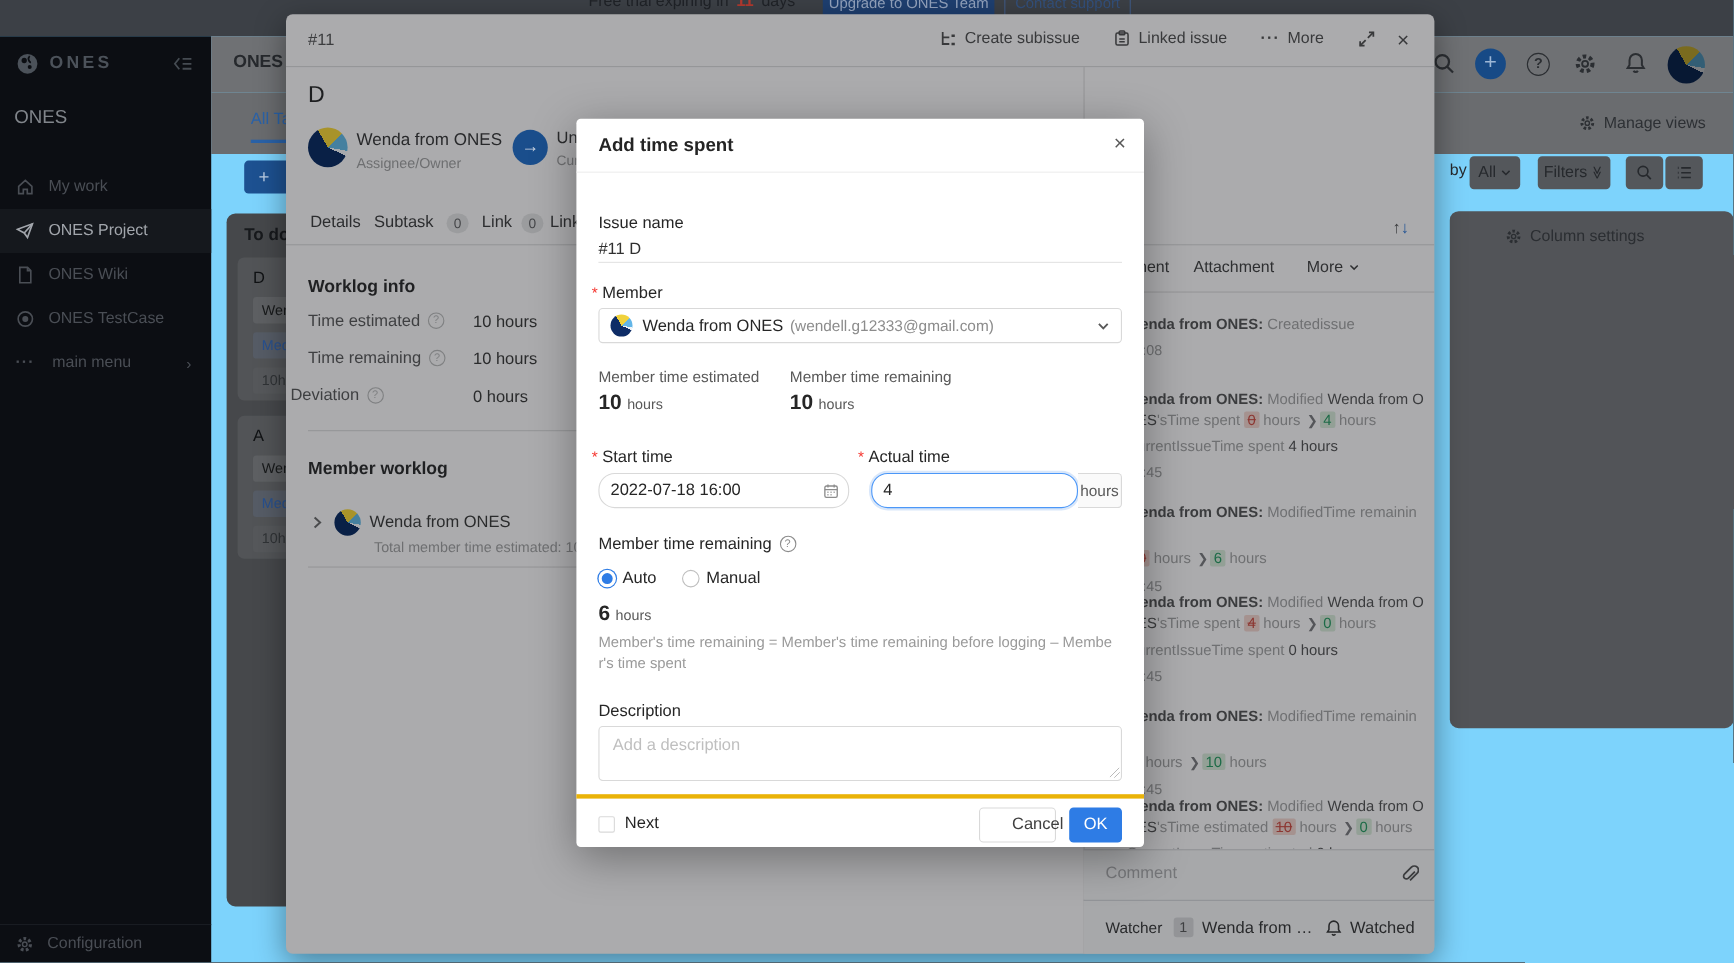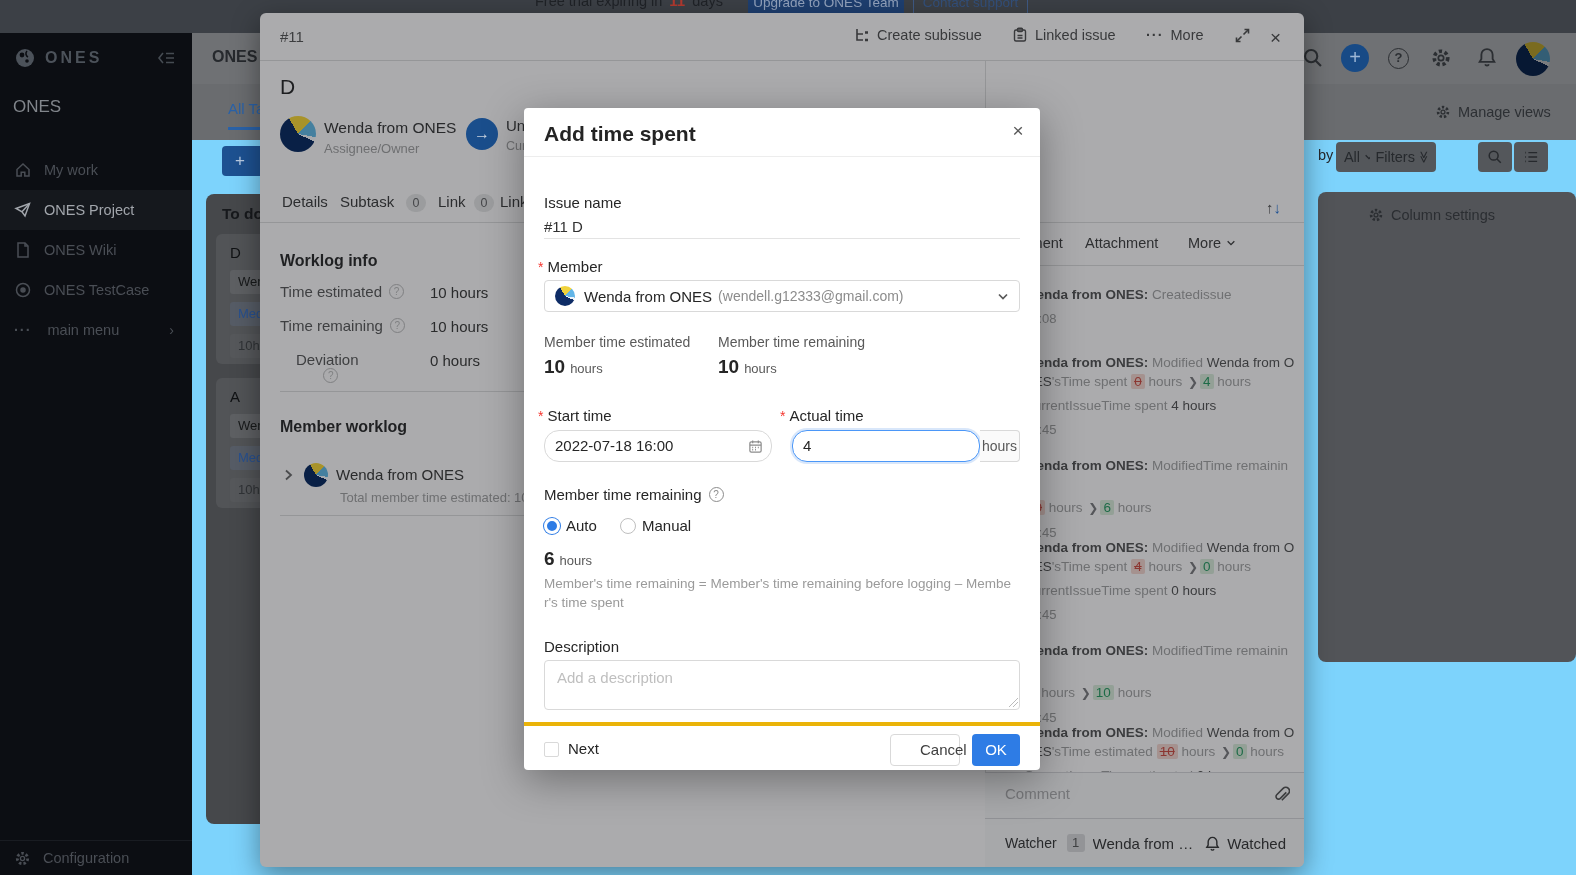--- a/index.html
+++ b/index.html
@@ -102,21 +102,21 @@
   .commentbar{left:725px;top:759px;width:319px;height:46px;background:#a7a8aa;border-top:1px solid #919296;}
   .comment-ph{left:20px;top:12px;font-size:15px;color:#76777a;}
   .watcherbar{left:725px;top:805px;width:319px;height:49px;background:#a7a8aa;border-top:1px solid #919296;display:flex;align-items:center;}
   .w-lbl{margin-left:20px;font-size:14px;color:#28292b;}
   .w-badge{margin-left:10px;min-width:18px;height:18px;background:#939497;border-radius:3px;color:#3f4042;font-size:13px;text-align:center;line-height:18px;padding:0 4px;}
   .w-name{margin-left:8px;font-size:15px;color:#28292b;max-width:112px;overflow:hidden;text-overflow:ellipsis;white-space:nowrap;}
   .w-watched{margin-left:auto;margin-right:18px;display:flex;align-items:center;font-size:15px;color:#28292b;}
 
   
   .dialog{left:524px;top:108px;width:516px;height:662px;background:#ffffff;border-radius:4px;box-shadow:0 10px 40px rgba(0,0,0,.35);}
-  .d-title{left:20px;top:14px;font-size:21px;font-weight:600;color:#242424;}
+  .d-title{left:20px;top:14px;font-size:17px;font-weight:600;color:#242424;}
   .d-close{left:482px;top:12px;font-size:19px;color:#595959;width:24px;text-align:center;}
   .d-divider{left:0;top:48px;width:516px;height:1px;background:#ededed;}
   .d-label{font-size:15px;color:#262626;}
   .req{color:#f5352e;margin-right:4px;font-size:14px;}
   .d-value{font-size:15px;color:#303030;}
   .underline{left:20px;top:130px;width:476px;height:1px;background:#e3e3e3;}
   .select{left:20px;top:172px;width:476px;height:32px;border:1px solid #d9d9d9;border-radius:4px;display:flex;align-items:center;}
   .select .nm{margin-left:9px;font-size:15px;color:#262626;}
   .select .em{margin-left:6px;font-size:14px;color:#8c8c8c;}
   .select .chev{margin-left:auto;margin-right:10px;color:#595959;}
@@ -266,21 +266,21 @@
   <div class="abs filter-row">
     <span class="abs by-lbl">by</span>
     <div class="abs chip" style="left:1144px;width:46px;">
       <span>All</span>
       <span style="margin-left:4px;">
           <svg width="10" height="8" viewBox="0 0 12 9" stroke="currentColor" stroke-width="1.6" fill="none">
             <path d="M2 2.5l4 4 4-4"></path>
           </svg>
         </span>
     </div>
-    <div class="abs chip" style="left:1178px;width:66px;">
+    <div class="abs chip" style="left:1206px;width:66px;">
       <span>Filters</span>
       <span style="display:inline-block;transform:rotate(90deg);margin-left:3px;font-size:12px;">≫</span>
     </div>
     <div class="abs chip" style="left:1286px;width:34px;">
         <svg width="16" height="16" viewBox="0 0 18 18" stroke="currentColor" stroke-width="1.7" fill="none">
           <circle cx="7.5" cy="7.5" r="5"></circle>
           <path d="M11.2 11.2L15.5 15.5"></path>
         </svg>
       </div>
     <div class="abs chip" style="left:1322px;width:34px;">
@@ -378,21 +378,21 @@
     <div class="abs wl-label" style="left:20px;top:270px;">
         <span>Time estimated</span>
         <span class="qmark">?</span>
       </div>
     <div class="abs wl-value" style="left:170px;top:271px;">10 hours</div>
     <div class="abs wl-label" style="left:20px;top:304px;">
         <span>Time remaining</span>
         <span class="qmark">?</span>
       </div>
     <div class="abs wl-value" style="left:170px;top:305px;">10 hours</div>
-    <div class="abs wl-label" style="left:36px;top:338px;flex-direction:column;">
+    <div class="abs wl-label" style="left:4px;top:338px;">
         <span>Deviation</span>
         <span class="qmark">?</span>
       </div>
     <div class="abs wl-value" style="left:170px;top:339px;">0 hours</div>
 
     <div class="abs divider" style="left:20px;top:378px;width:686px;"></div>
 
     <div class="abs sec-title" style="left:20px;top:405px;">Member worklog</div>
     <div class="abs" style="left:22px;top:455px;color:#4a4b4d;">
         <svg width="12" height="14" viewBox="0 0 12 14" stroke="currentColor" stroke-width="1.8" fill="none">

